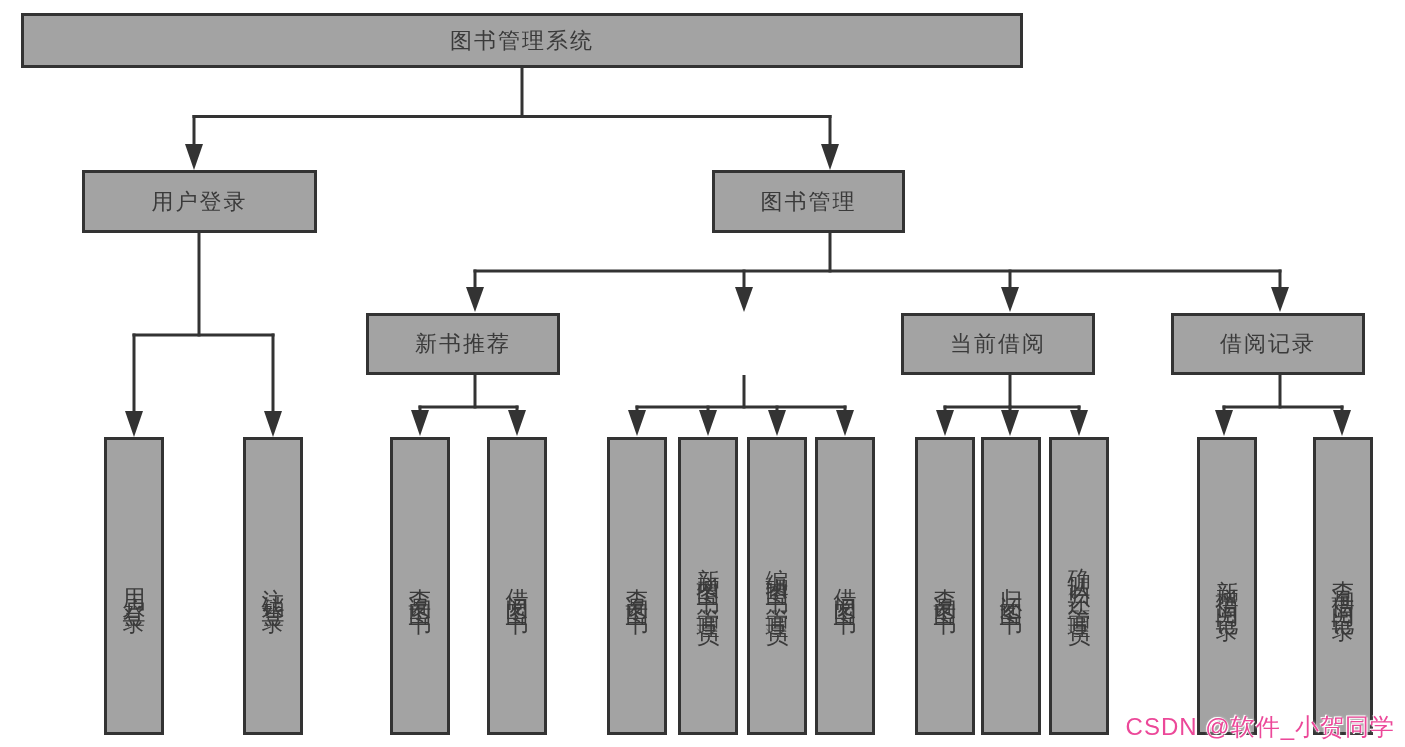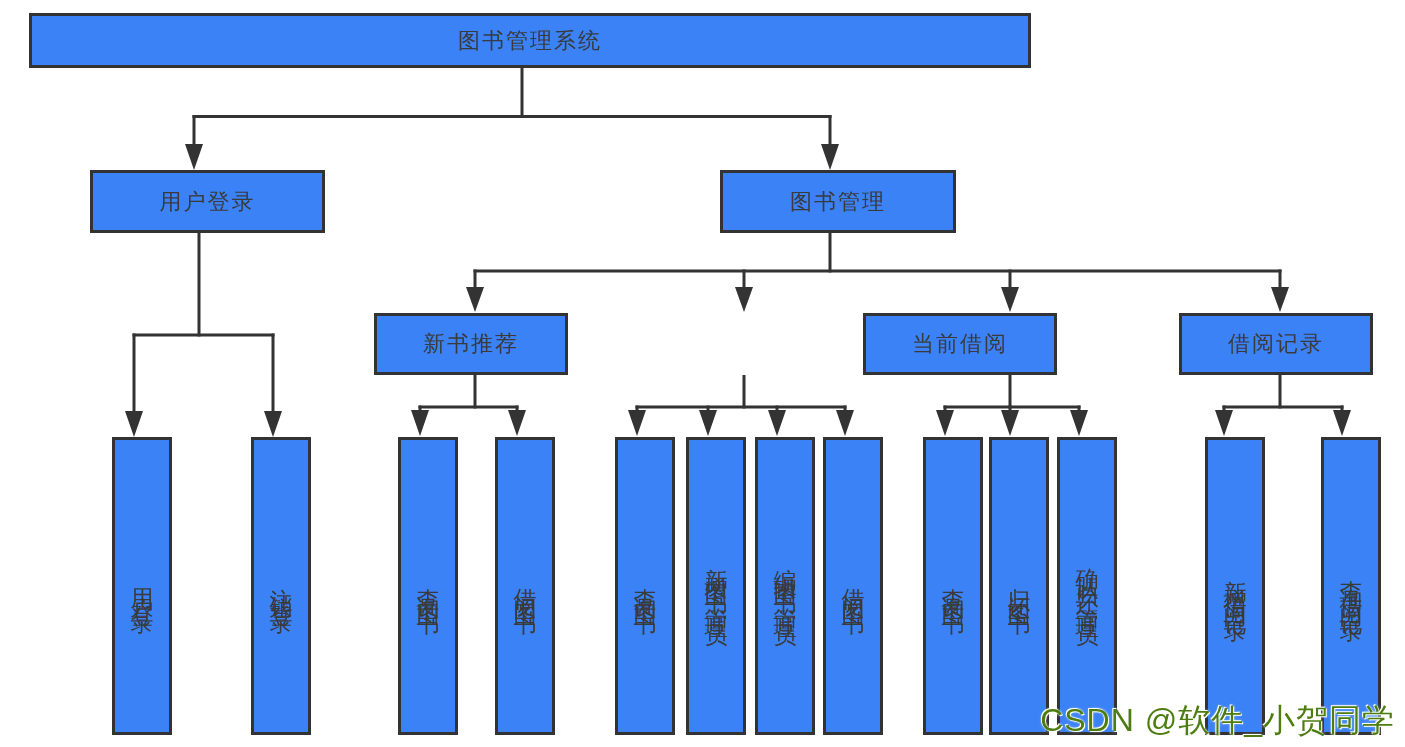--- a/index.html
+++ b/index.html
@@ -17,69 +17,68 @@
   }
   #connector-svg {
     position: absolute;
     left: 0; top: 0;
     width: 1405px; height: 747px;
   }
   .node {
     position: absolute;
     box-sizing: border-box;
     border: 3px solid #333333;
-    background: #3b82f6;
+    background: #a3a3a3;
     color: #3a3a3a;
     display: flex;
     align-items: center;
     justify-content: center;
     text-align: center;
-    margin-left: 8px;
   }
   .node.hbox {
     font-size: 22px;
     letter-spacing: 2px;
     white-space: nowrap;
   }
   .node.vbox .vtext {
     writing-mode: vertical-rl;
     text-orientation: mixed;
     font-size: 23px;
     letter-spacing: 8px;
     line-height: 1;
     white-space: nowrap;
   }
   .root-box    { left: 21px;  top: 13px;  width: 1002px; height: 55px; }
   .lvl2-a      { left: 82px;  top: 170px; width: 235px;  height: 63px; }
-  .lvl2-b      { left: 712px; top: 170px; width: 236px;  height: 63px; }
+  .lvl2-b      { left: 712px; top: 170px; width: 193px;  height: 63px; }
   .branch      { top: 313px;  width: 194px; height: 62px; }
   .branch-0    { left: 366px; }
   .branch-1    { left: 635px; }
-  .branch-2    { left: 855px; }
+  .branch-2    { left: 901px; }
   .branch-3    { left: 1171px; }
   .leaf        { top: 437px; width: 60px; height: 298px; }
   .leaf-0  { left: 104px; }
   .leaf-1  { left: 243px; }
   .leaf-2  { left: 390px; }
   .leaf-3  { left: 487px; }
   .leaf-4  { left: 607px; }
   .leaf-5  { left: 678px; }
   .leaf-6  { left: 747px; }
   .leaf-7  { left: 815px; }
   .leaf-8  { left: 915px; }
   .leaf-9  { left: 981px; }
   .leaf-10 { left: 1049px; }
   .leaf-11 { left: 1197px; }
   .leaf-12 { left: 1313px; }
   #watermark {
     position: absolute;
     right: 10px;
     bottom: 4px;
-    font-size: 32px;
-    color: #4d7c0f;
+    font-size: 24px;
+    color: #ec4899;
     letter-spacing: 1px;
     text-shadow: 0 0 3px #ffffff, 1px 1px 0 #ffffff, -1px -1px 0 #ffffff;
     white-space: nowrap;
     margin-top: 46px;
   }
 </style>
 </head>
 <body>
 
 <div id="canvas">

